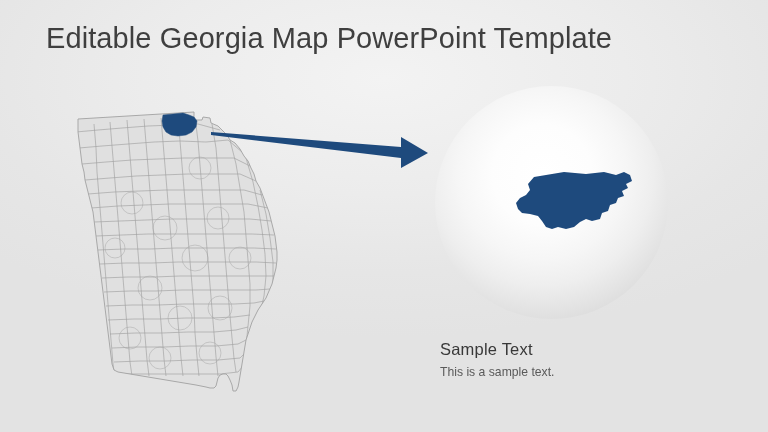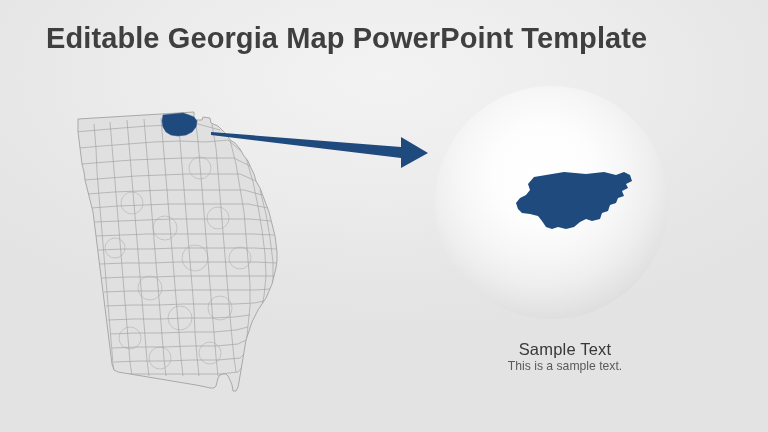--- a/index.html
+++ b/index.html
@@ -19,21 +19,21 @@
     height: 432px;
     background:
       radial-gradient(ellipse 70% 60% at 50% 18%, #f3f3f3 0%, #ececec 45%, #e6e6e6 75%, #e3e3e3 100%);
     overflow: hidden;
   }
   .slide-title {
     position: absolute;
     left: 46px;
     top: 22px;
     font-size: 29px;
-    font-weight: 700;
+    font-weight: 400;
     letter-spacing: 0.1px;
     color: #3f3f3f;
     white-space: nowrap;
     font-family: "Liberation Sans", sans-serif;
   }
 
   
   .map-wrap {
     position: absolute;
     left: 70px;
@@ -80,29 +80,30 @@
     height: 80px;
   }
   .sphere-county-svg { display: block; width: 100%; height: 100%; }
 
   
   .caption {
     position: absolute;
     left: 440px;
     top: 339px;
     width: 250px;
-    text-align: center;
+    text-align: left;
   }
   .caption-title {
     font-size: 16.5px;
     color: #383838;
     letter-spacing: 0.2px;
     line-height: 20px;
   }
   .caption-body {
+    margin-top: 6px;
     font-size: 12.2px;
     color: #5a5a5a;
     line-height: 15px;
   }
   .caption-body .line { display: block; }
 </style>
 </head>
 <body>
 
 <div class="slide">

